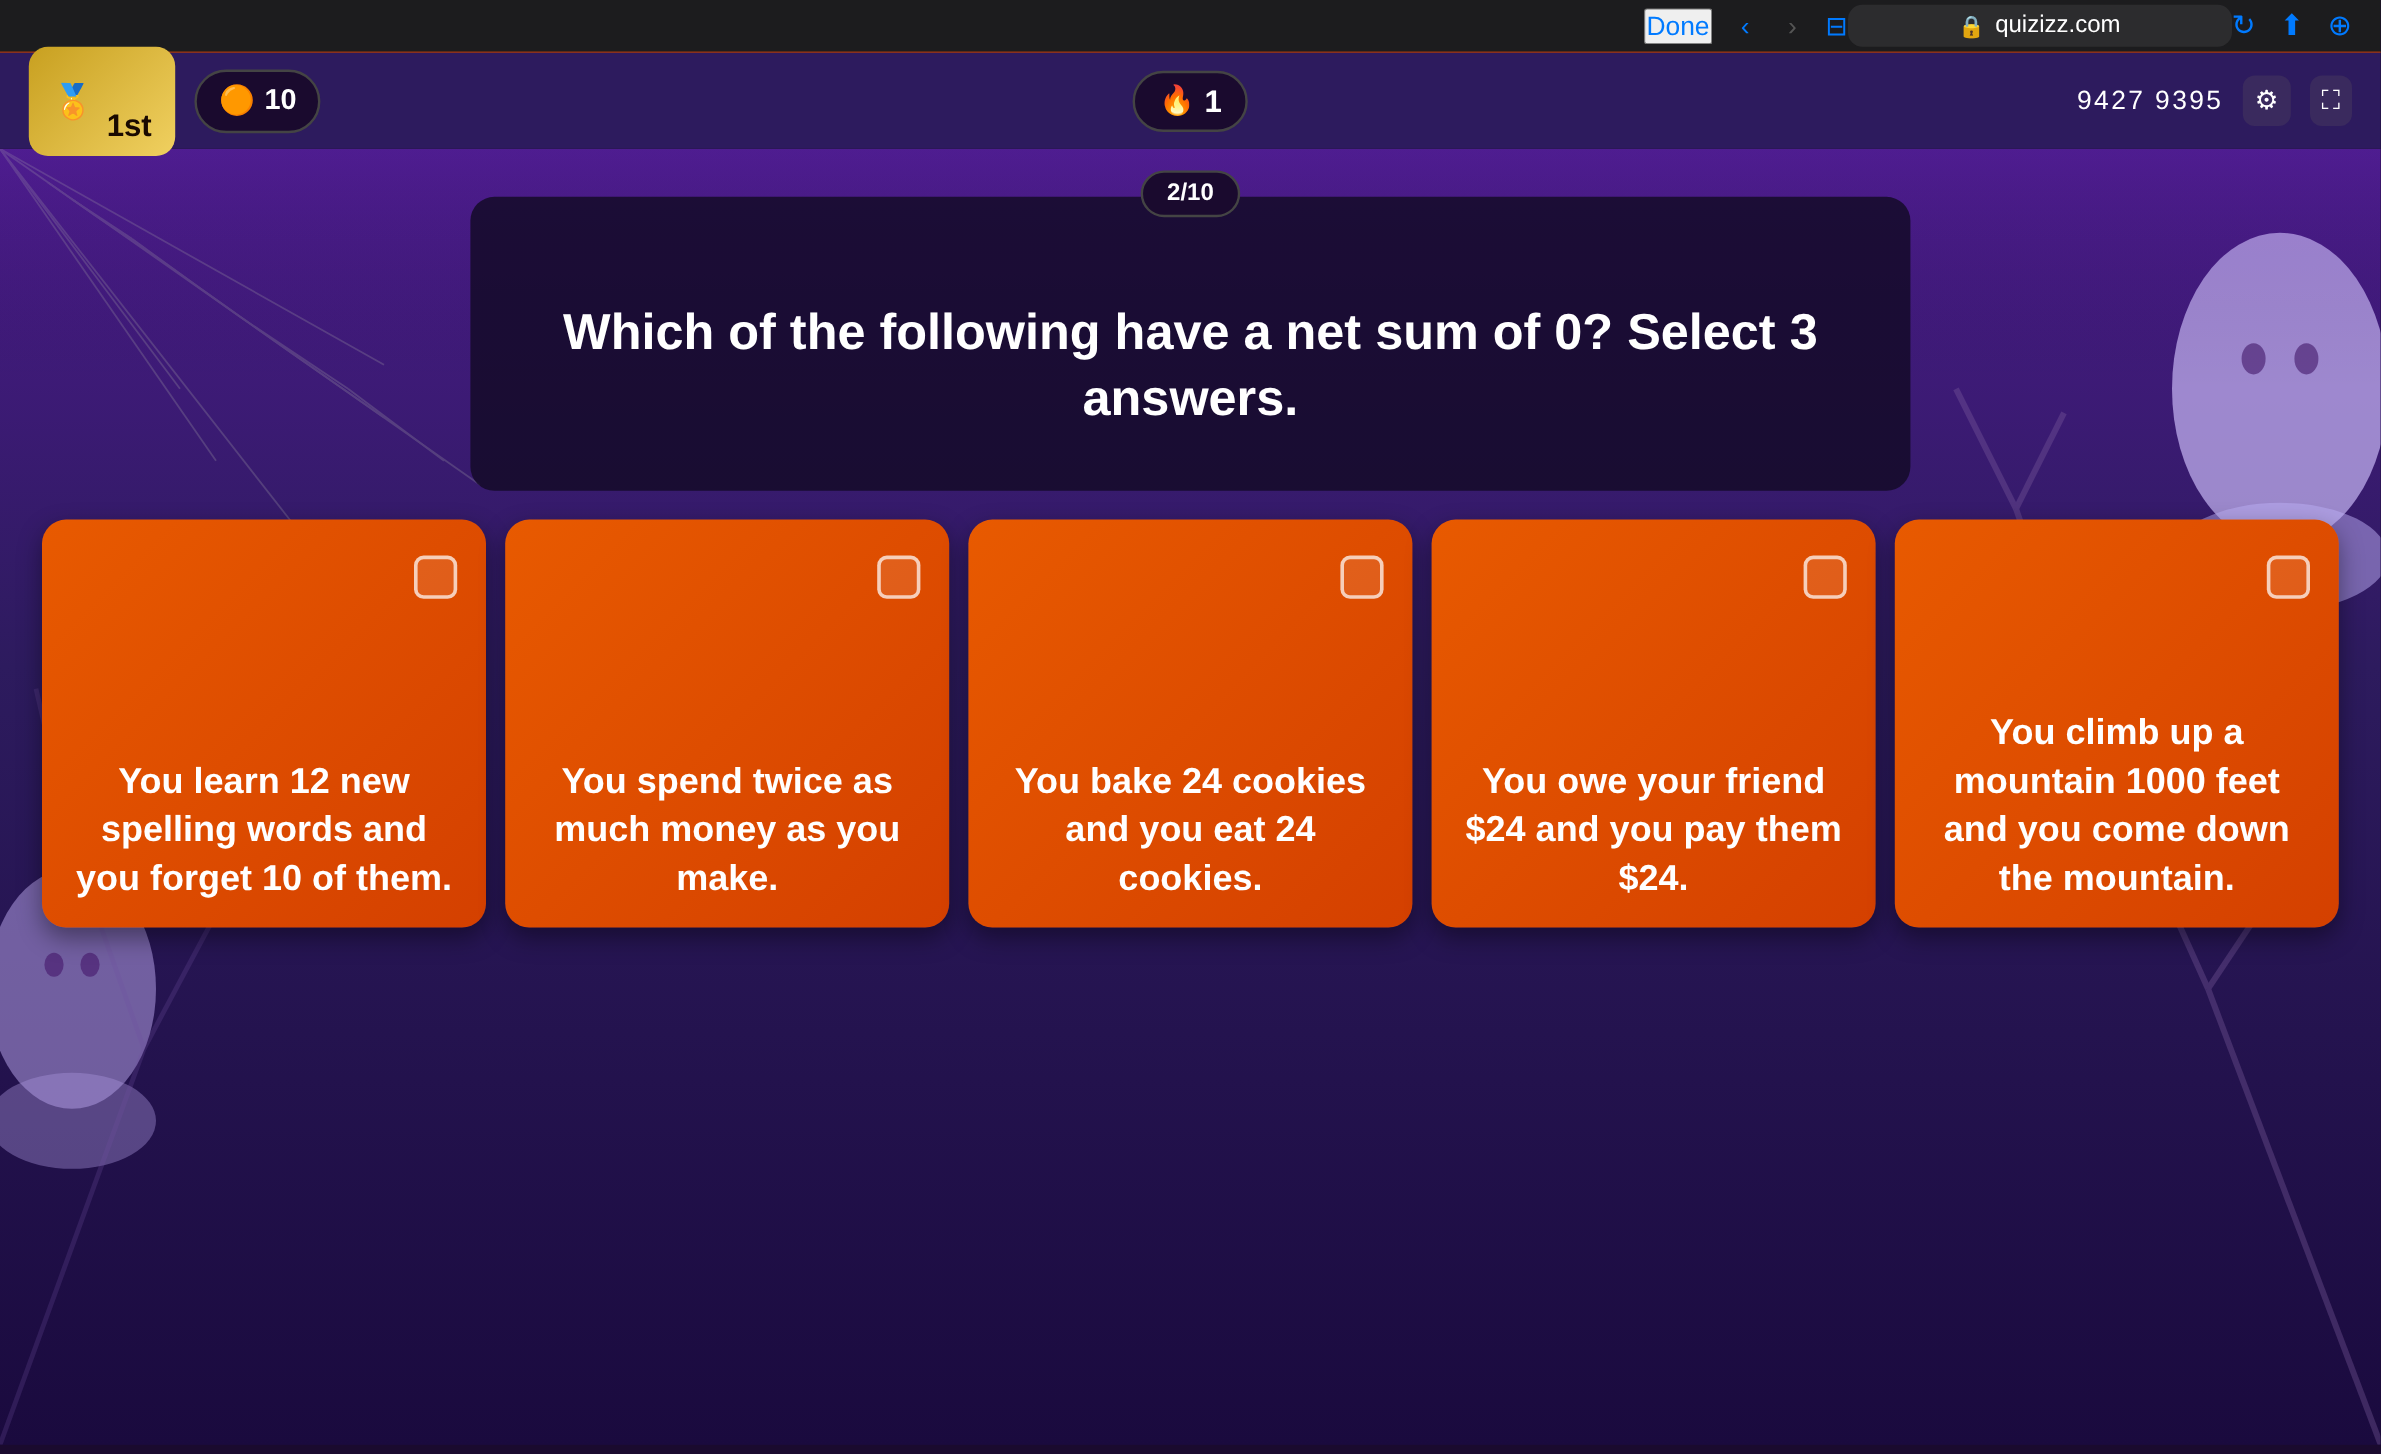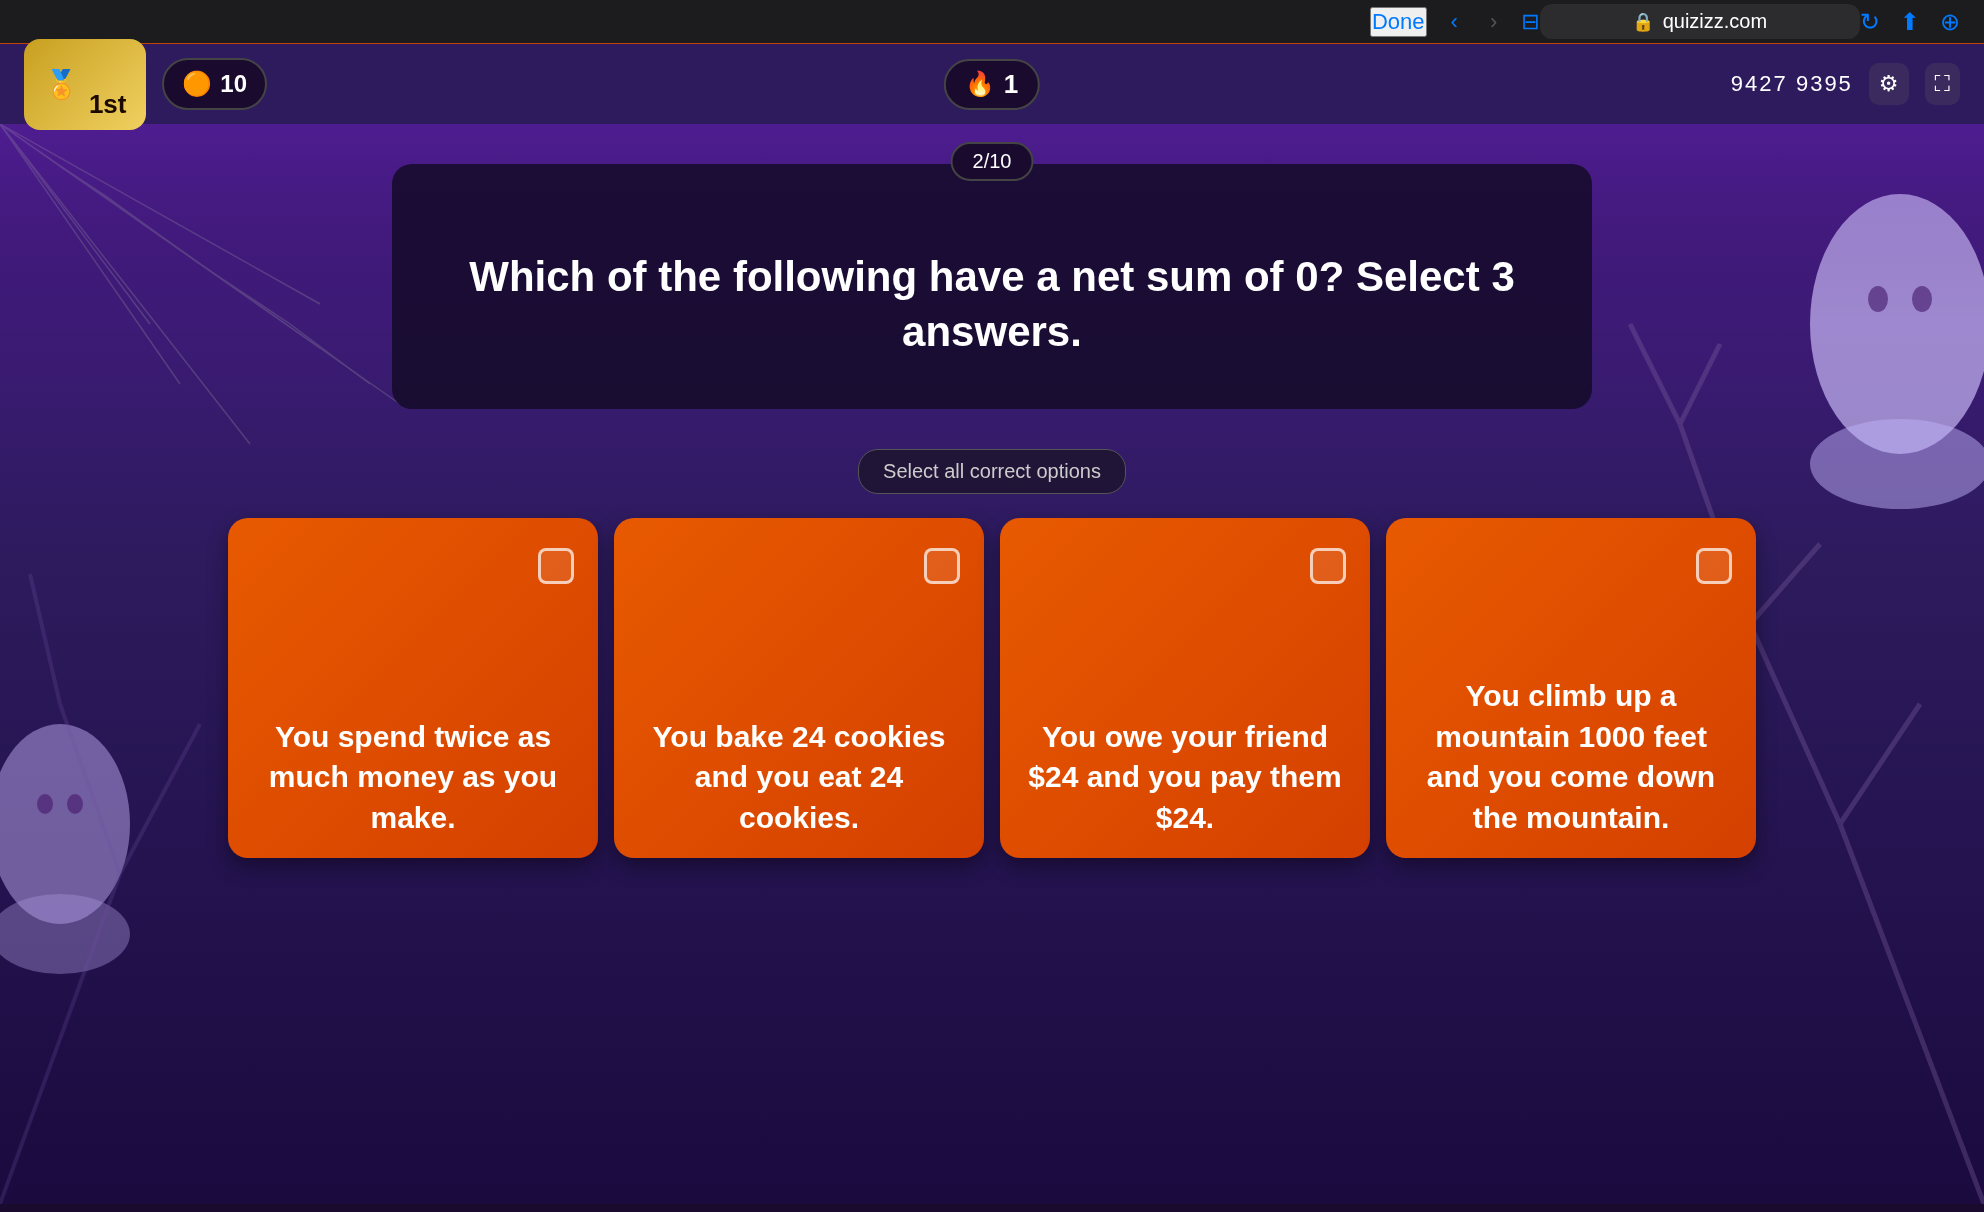--- a/index.html
+++ b/index.html
@@ -236,21 +236,21 @@
     }
 
     .question-counter {
       position: absolute;
       top: -22px;
       left: 50%;
       transform: translateX(-50%);
       background: #1a0a2e;
       color: #ffffff;
       font-size: 20px;
-      font-weight: 400;
+      font-weight: 700;
       padding: 6px 20px;
       border-radius: 20px;
       border: 2px solid #444;
     }
 
     .question-text {
       color: #ffffff;
       font-size: 42px;
       font-weight: 600;
       line-height: 1.3;
@@ -432,24 +432,27 @@
         <stop offset="100%" stop-color="transparent" stop-opacity="0"></stop>
       </linearGradient>
     </defs>
   </svg>
 
   <div class="question-container">
     <div class="question-counter">2/10</div>
     <p class="question-text">Which of the following have a net sum of 0? Select 3 answers.</p>
   </div>
 
-  <div class="select-hint">Select all correct options</div>
 
   <div class="answers-container">
 
+    <div class="answer-card">
+      <div class="answer-checkbox"></div>
+      <p class="answer-text">You learn 12 new spelling words and you forget 10 of them.</p>
+    </div>
 
     <div class="answer-card">
       <div class="answer-checkbox"></div>
       <p class="answer-text">You spend twice as much money as you make.</p>
     </div>
 
     <div class="answer-card">
       <div class="answer-checkbox"></div>
       <p class="answer-text">You bake 24 cookies and you eat 24 cookies.</p>
     </div>

